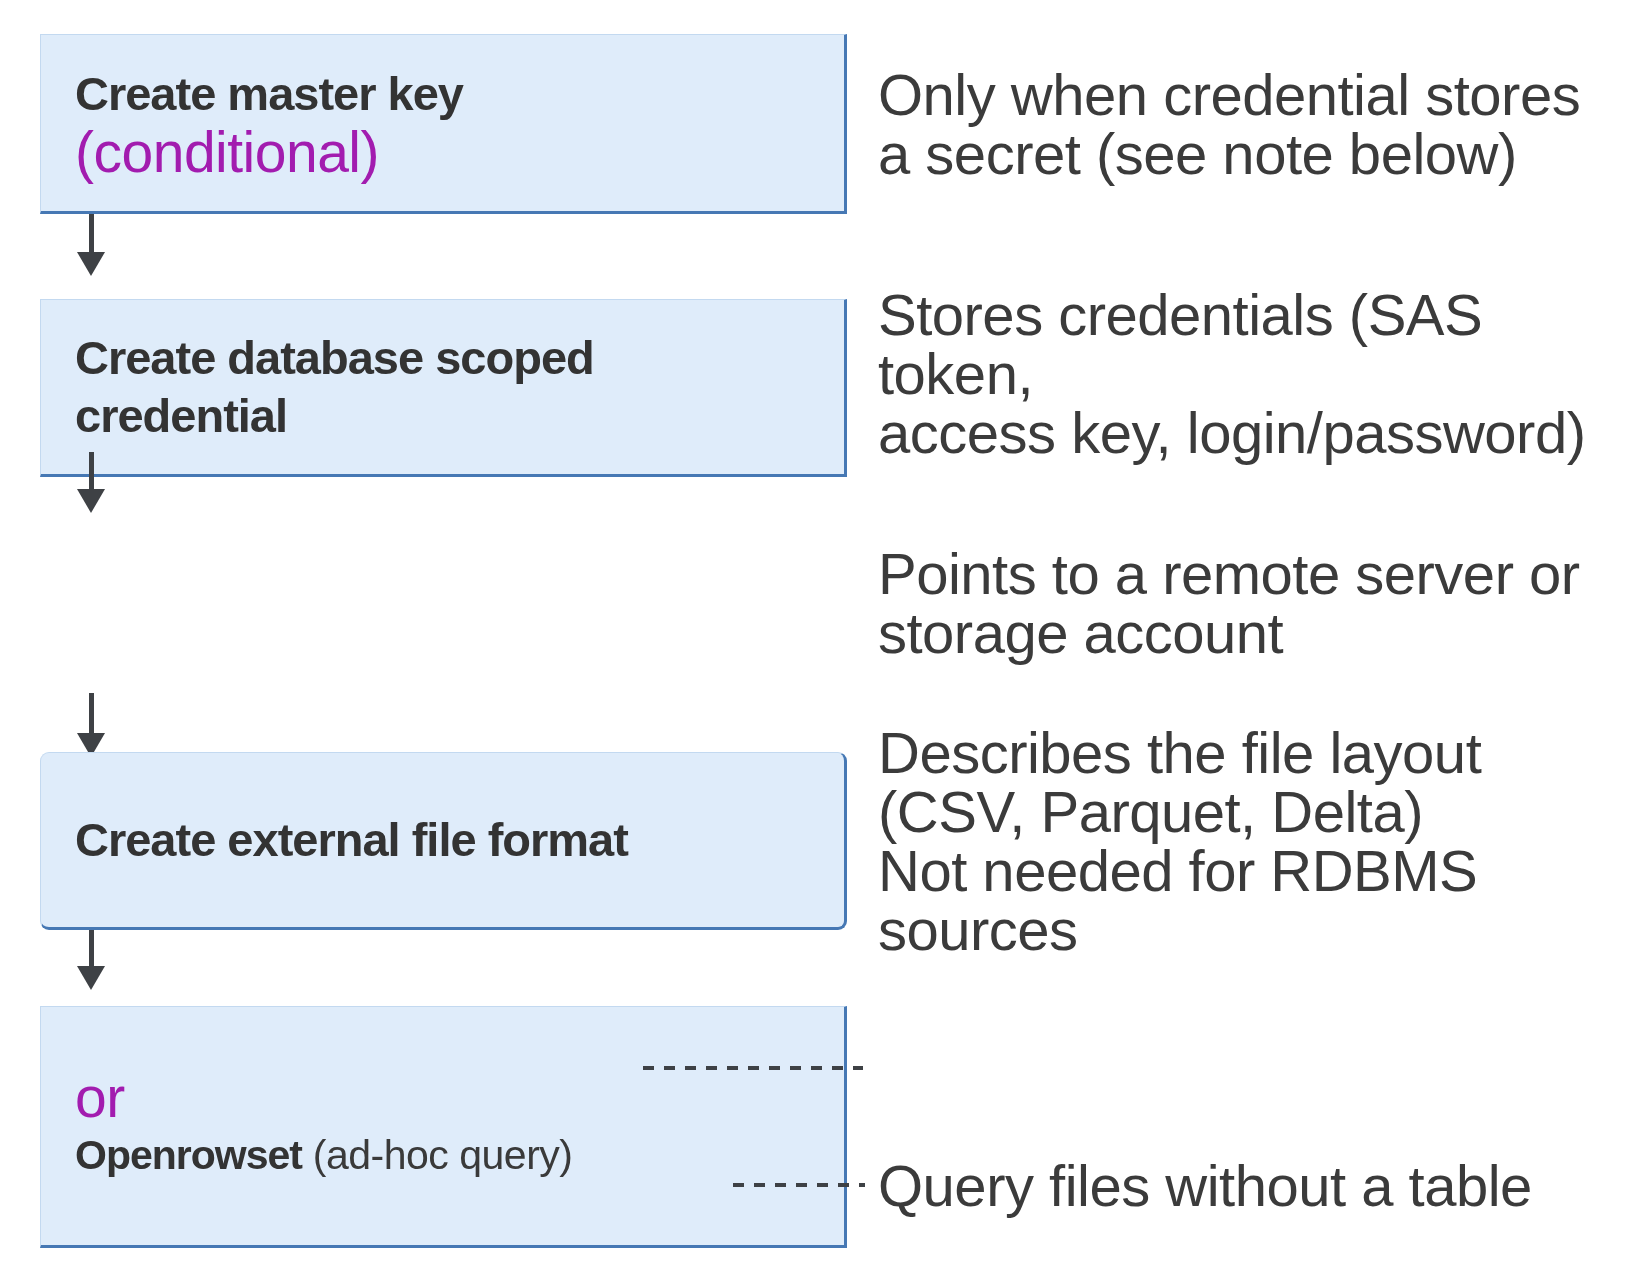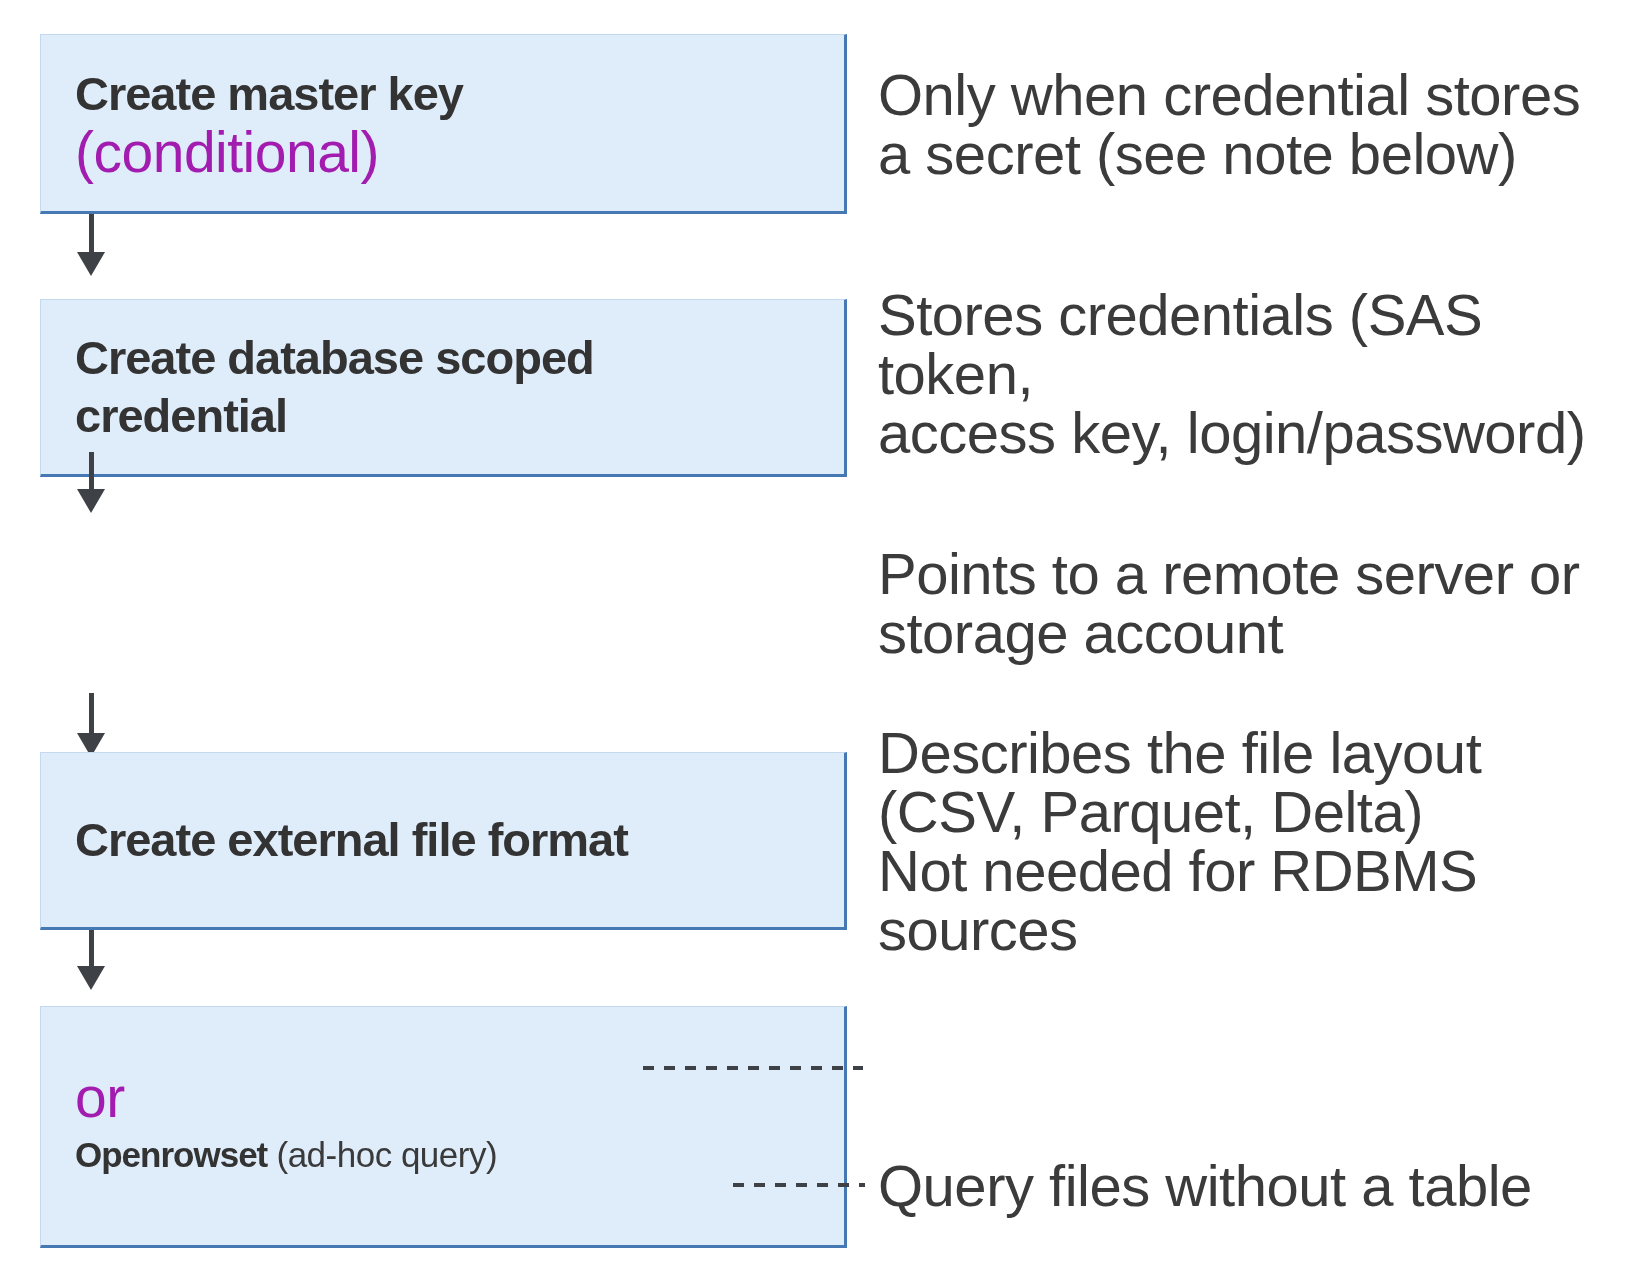--- a/index.html
+++ b/index.html
@@ -28,39 +28,39 @@
     border-right: 3px solid #4678b4;
     border-bottom: 3px solid #4678b4;
     display: flex;
     flex-direction: column;
     justify-content: center;
     padding-left: 34px;
   }
   .box1 { top: 34px;   height: 180px; }
   .box2 { top: 274px;  height: 178px; margin-top: 25px; }
   .box3 { top: 513px;  height: 180px; }
-  .box4 { top: 752px;  height: 178px; }
+  .box4 { top: 752px;  height: 178px; border-radius: 9px; }
   .box5 { top: 1006px; height: 242px; }
 
   .step-title {
     font-weight: bold;
     font-size: 47px;
     line-height: 58px;
     color: #333333;
     letter-spacing: -1px;
   }
   .w-limit { max-width: 660px; }
   .step-qualifier {
     font-weight: normal;
     font-size: 57px;
     line-height: 58px;
     color: #a21caf;
     letter-spacing: -0.5px;
   }
-  .step-line { font-size: 35px; line-height: 58px; }
+  .step-line { font-size: 41px; line-height: 58px; }
   .title-inline {
     font-weight: bold;
     color: #333333;
     letter-spacing: -1px;
   }
   .qualifier-inline {
     font-weight: normal;
     color: #3a3a3a;
     letter-spacing: -0.5px;
   }

